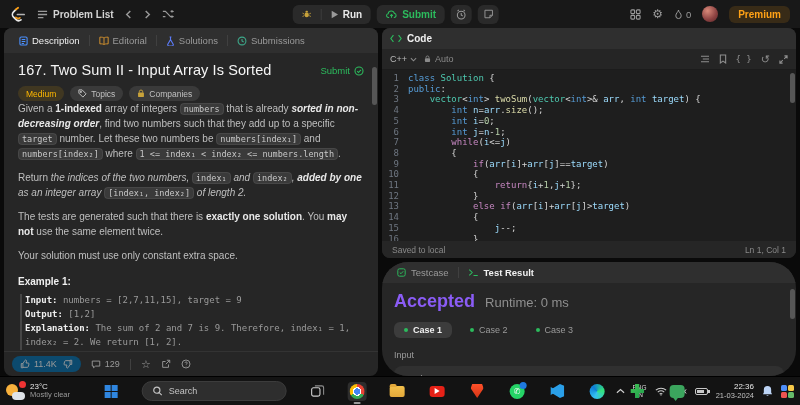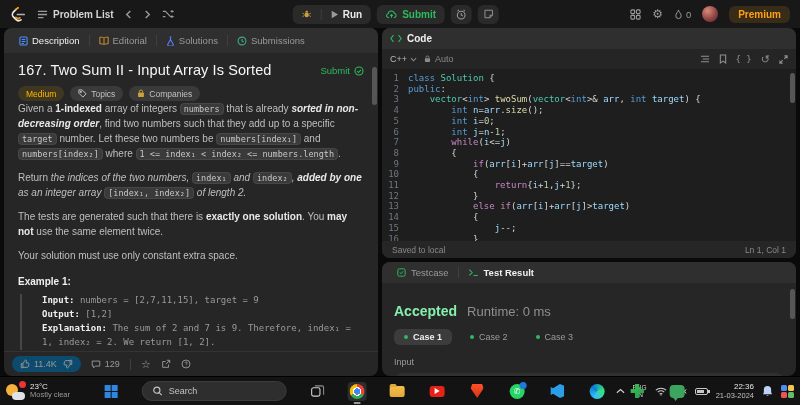--- a/index.html
+++ b/index.html
@@ -24,21 +24,21 @@
   .streak{display:flex;align-items:center;gap:3px;color:#9a9a9a;font-size:9.5px;}
   .avatar{width:16px;height:16px;border-radius:50%;background:radial-gradient(circle at 35% 30%,#d98a7a,#8a4040 60%,#5a2a2a);}
   .premium{background:rgba(255,161,22,.14);color:#ffa116;font-size:10px;font-weight:bold;border-radius:6px;padding:3px 9px;}
 
   
   .main{position:absolute;top:28px;bottom:29px;left:0;right:0;display:flex;gap:4px;padding:0 4px;background:#0a0a0a;}
   .panel{background:#262626;border-radius:8px;overflow:hidden;display:flex;flex-direction:column;}
   .left-panel{width:374px;flex:none;}
   .right-col{flex:1;min-width:0;display:flex;flex-direction:column;gap:4px;}
   .code-panel{height:230px;flex:none;}
-  .test-panel{flex:1;}
+  .test-panel{flex:1;border-radius:26px;}
   .panel-head{height:25px;background:#2f2f2f;display:flex;align-items:center;padding:0 8px;flex:none;}
 
   
   .ltab{display:flex;align-items:center;gap:4px;padding:0 7px;font-size:9.5px;color:#9a9a9a;cursor:pointer;}
   .ltab.active{color:#f0f0f0;font-weight:normal;}
   .tabdiv{width:1px;height:11px;background:#404040;}
 
   .desc-body{flex:1;padding:9px 14px 4px 14px;overflow:hidden;position:relative;}
   .vscroll{position:absolute;right:1px;width:5px;border-radius:3px;background:#565656;}
   .title-row{display:flex;align-items:flex-start;justify-content:space-between;}
@@ -47,21 +47,21 @@
   .badge-row{display:flex;gap:6px;margin-top:8px;}
   .pill{display:flex;align-items:center;gap:4px;background:#3a3a3a;border-radius:999px;font-size:8.5px;color:#c0c0c0;padding:2.5px 8px;}
   .pill.medium{color:#ffb800;background:rgba(255,184,0,.12);}
   .desc-text{font-size:10px;line-height:1.5;color:#bfbfbf;}
   .desc-text p{margin-bottom:9px;}
   .sg-b{font-weight:bold;color:#e8e8e8;}
   .sg-i{font-style:italic;}
   .sg-bi{font-weight:bold;font-style:italic;color:#e8e8e8;}
   .sg-code{font-family:"DejaVu Sans Mono",monospace;font-size:8.5px;background:#3a3a3a;border:1px solid rgba(255,255,255,.07);border-radius:4px;padding:0 3px;color:#c8c8c8;white-space:nowrap;}
   .ex-label{font-size:10px;font-weight:bold;color:#f0f0f0;margin:13px 0 7px;}
-  .ex-pre{font-family:"DejaVu Sans Mono",monospace;font-size:9px;line-height:1.55;color:#9a9a9a;white-space:pre-wrap;padding-left:20px;border-left:2px solid #464646;margin-left:2px;}
+  .ex-pre{font-family:"DejaVu Sans Mono",monospace;font-size:9px;line-height:1.55;color:#9a9a9a;white-space:pre-wrap;padding-left:3px;border-left:2px solid #464646;margin-left:2px;}
   .ex-pre .sg-b{color:#efefef;}
   .desc-footer{flex:none;height:25px;border-top:1px solid #333;display:flex;align-items:center;gap:10px;padding:0 8px;color:#9a9a9a;font-size:9px;}
   .vote-pill{display:flex;align-items:center;gap:6px;background:#0c4a6e;border-radius:999px;padding:3px 8px;}
   .foot-item{display:flex;align-items:center;gap:4px;}
   .foot-div{width:1px;height:11px;background:#404040;}
 
   
   .code-head-label{display:flex;align-items:center;gap:5px;font-size:10px;font-weight:bold;color:#f0f0f0;}
   .code-toolbar{height:21px;background:#252525;display:flex;align-items:center;padding:0 8px;gap:7px;flex:none;border-bottom:1px solid #1c1c1c;}
   .lang-sel{display:flex;align-items:center;gap:3px;color:#b8b8b8;font-size:9px;cursor:pointer;}
@@ -73,21 +73,21 @@
   .sg-kw{color:#569cd6;}.sg-type{color:#4ec9b0;}.sg-fn{color:#dcdcaa;}
   .sg-var{color:#9cdcfe;}.sg-num{color:#b5cea8;}.sg-flow{color:#c586c0;}
   .cl>span:last-child{color:#d4d4d4;}
   .code-foot{flex:none;height:17px;display:flex;align-items:center;justify-content:space-between;padding:0 10px;font-size:8.5px;color:#8a8a8a;background:#262626;}
 
   
   .ttab{display:flex;align-items:center;gap:5px;font-size:9.5px;color:#9a9a9a;padding:0 7px;cursor:pointer;}
   .ttab.active{color:#f0f0f0;font-weight:bold;}
   .test-body{flex:1;padding:8px 12px;overflow:hidden;position:relative;}
   .accept-row{display:flex;align-items:baseline;gap:10px;}
-  .accepted{color:#86efac;font-size:14px;font-weight:bold;margin-top:12px;}
+  .accepted{color:#8b5cf6;font-size:18px;font-weight:bold;}
   .runtime{color:#8f8f8f;font-size:13px;}
   .case-row{display:flex;align-items:center;gap:8px;margin-top:10px;}
   .case-pill{display:flex;align-items:center;gap:5px;font-size:9px;color:#9a9a9a;padding:3px 10px;border-radius:6px;cursor:pointer;}
   .case-pill.active{background:#3c3c3c;color:#f0f0f0;font-weight:bold;}
   .dot{width:4px;height:4px;border-radius:50%;background:#2cbb5d;}
   .input-label{margin-top:12px;font-size:9px;color:#9a9a9a;}
   .input-box{margin-top:6px;background:#303030;border-radius:8px;padding:8px 10px 14px;font-family:"DejaVu Sans Mono",monospace;font-size:9px;color:#9a9a9a;}
 
   
   .taskbar{position:absolute;left:0;right:0;bottom:0;height:29px;background:#131313;border-top:1px solid #000;display:flex;align-items:center;padding:0 6px;}

